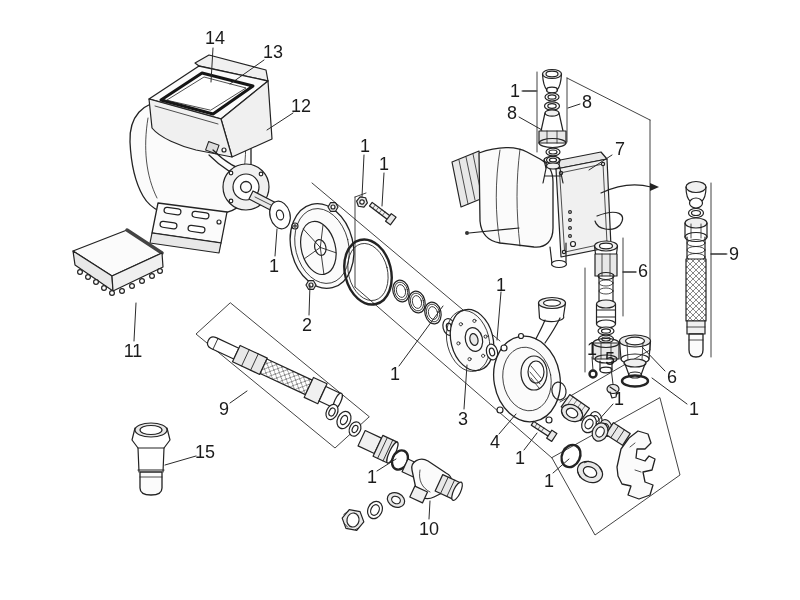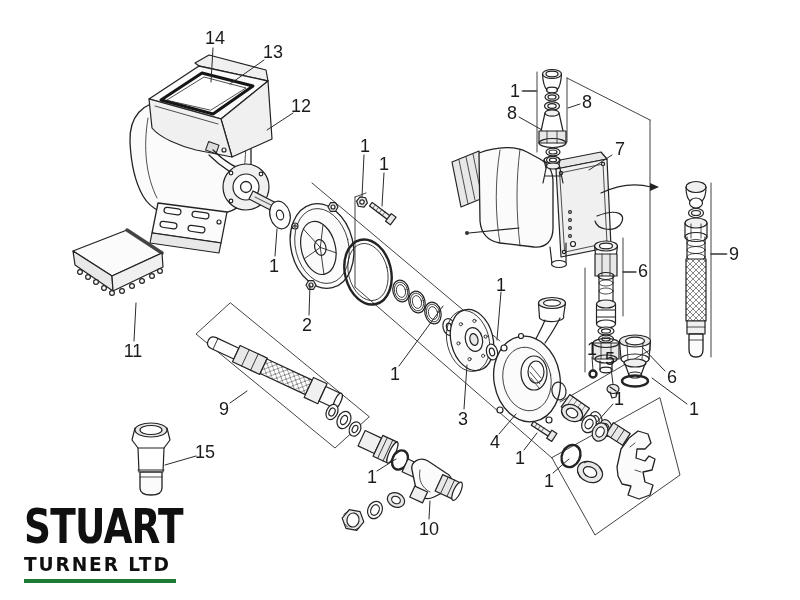--- a/index.html
+++ b/index.html
@@ -484,18 +484,13 @@
         <text x="224" y="415" class="plabel">9</text>
         <line x1="196" y1="456" x2="165" y2="465" class="leader"></line>
         <text x="205" y="458" class="plabel">15</text>
         <line x1="377" y1="471" x2="396" y2="459" class="leader"></line>
         <text x="372" y="483" class="plabel">1</text>
         <line x1="429" y1="519" x2="430" y2="501" class="leader"></line>
         <text x="429" y="535" class="plabel">10</text>
       </g>
 </svg>
 
-<div class="logo">
-  <div class="logo-name">STUART</div>
-  <div class="logo-sub">TURNER LTD</div>
-  <div class="logo-rule" style="background: rgb(30, 123, 51);"></div>
 </div>
-</div>
 
 </body></html>

